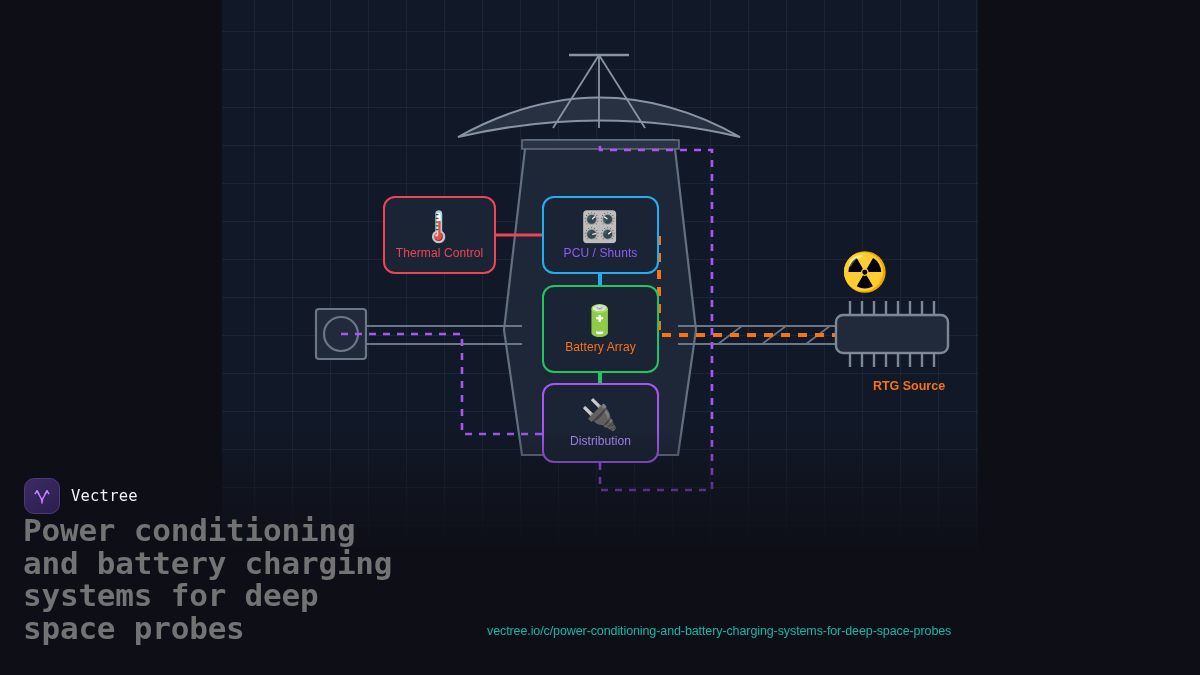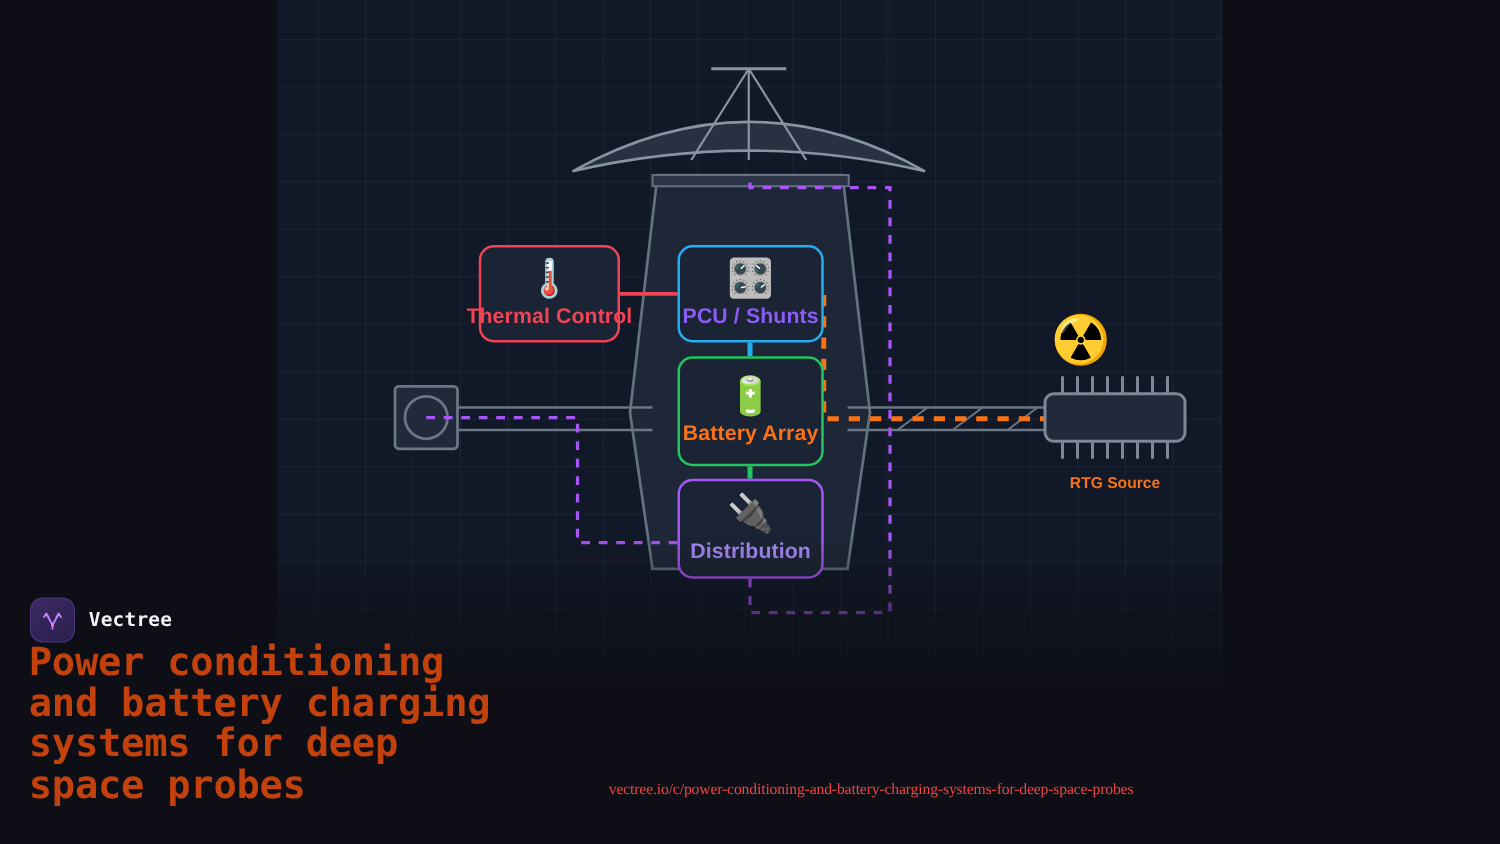--- a/index.html
+++ b/index.html
@@ -75,22 +75,22 @@
   .node .node-emoji {
     font-size: 30px;
     line-height: 1;
     height: 34px;
     display: flex;
     align-items: center;
     justify-content: center;
   }
   .node .node-label {
     font-family: "Liberation Sans", sans-serif;
-    font-size: 17px;
-    font-weight: bold;
+    font-size: 12px;
+    font-weight: normal;
     letter-spacing: 0.1px;
     white-space: nowrap;
   }
 
   #node-thermal { left: 161px; top: 196px; width: 113px; height: 78px;
     border-color: #ef4455; }
   #node-thermal .node-label { color: #ef4455; }
 
   #node-pcu { left: 320px; top: 196px; width: 117px; height: 78px;
     border-color: #22aef0; }
@@ -114,21 +114,21 @@
   }
   #rtg-emoji {
     position: absolute;
     left: 29px;
     top: 0px;
     font-size: 38px;
     line-height: 1;
   }
   #rtg-label {
     position: absolute;
-    left: 0;
+    left: 17px;
     top: 126px;
     width: 160px;
     text-align: center;
     font-family: "Liberation Sans", sans-serif;
     font-size: 12.5px;
     font-weight: bold;
     color: #f97316;
     white-space: nowrap;
   }
 
@@ -147,46 +147,46 @@
     border-radius: 10px;
     background: linear-gradient(145deg, #3b2a63 0%, #2a1f4d 100%);
     border: 1px solid #4c3a7a;
     display: flex;
     align-items: center;
     justify-content: center;
   }
   #brand-name {
     font-family: "DejaVu Sans Mono", monospace;
     font-size: 15.5px;
-    font-weight: bold;
+    font-weight: normal;
     color: #f1f3f7;
     letter-spacing: 0.2px;
   }
 
   #headline {
     position: absolute;
     left: 23px;
     top: 514px;
     width: 470px;
     font-family: "DejaVu Sans Mono", monospace;
     font-size: 31px;
     line-height: 32.5px;
     font-weight: bold;
-    color: #c2410c;
+    color: #737373;
     letter-spacing: -0.2px;
     white-space: pre-line;
   }
 
   #url-text {
     position: absolute;
     left: 487px;
     top: 624px;
-    font-family: Liberation Serif, serif;
+    font-family: Liberation Sans, sans-serif;
     font-size: 12.5px;
-    color: #ef4444;
+    color: #14b8a6;
     letter-spacing: -0.1px;
     white-space: nowrap;
   }
 </style>
 </head>
 <body>
 
 <div id="stage">
 
   <div id="diagram-panel">

